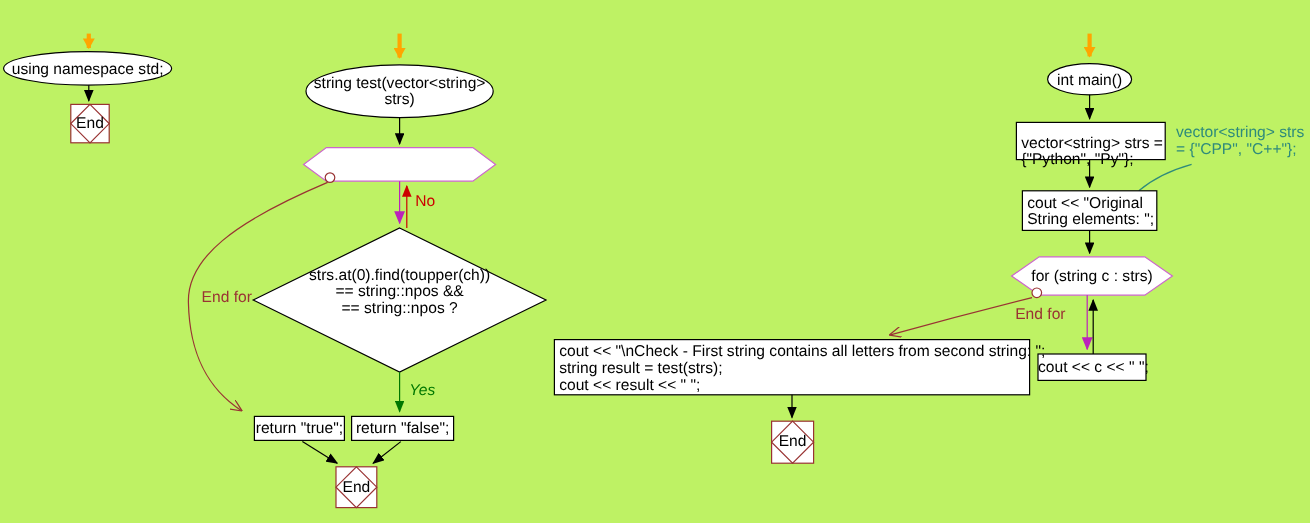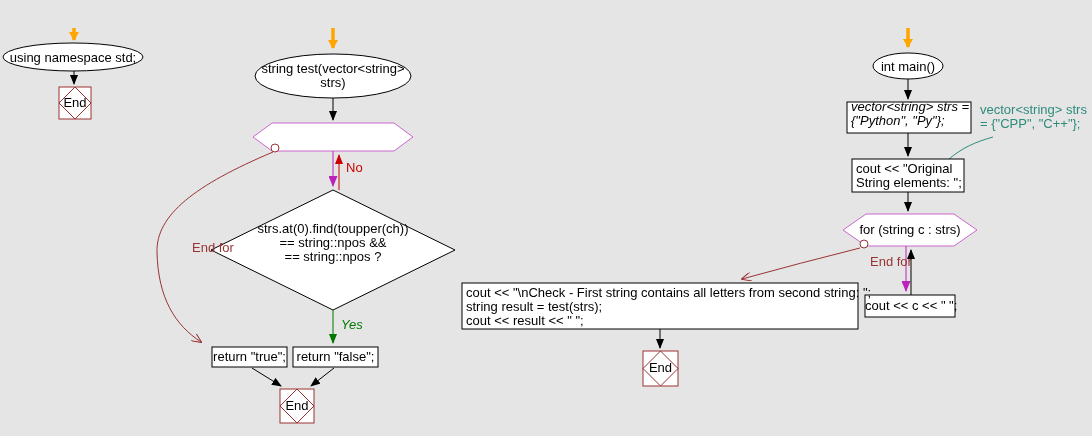--- a/index.html
+++ b/index.html
@@ -1,23 +1,23 @@
 <!DOCTYPE html>
 <html><head>
 <meta charset="utf-8">
 <style>
   html,body{margin:0;padding:0;background:#ffffff;}
-  #canvas{position:relative;width:1092px;height:436px;background:#e5e5e5;overflow:hidden;
+  #canvas{position:relative;width:1092px;height:436px;background:#bef264;overflow:hidden;
           font-family:"Liberation Sans", sans-serif;font-size:13px;color:#000;}
   #shapes{position:absolute;left:0;top:0;}
   .txt{position:absolute;line-height:14px;white-space:nowrap;}
   .ctr{text-align:center;}
   .red{color:#CC0000;}
   .green{color:#007700;}
-  .darkred{color:#993333;margin-left:24px;}
+  .darkred{color:#993333;}
   .teal{color:#2E8B7B;}
 </style>
 </head>
 <body>
 
 <div id="canvas">
 
 <svg id="shapes" width="1092" height="436" viewBox="0 0 1092 436">
   <defs>
     <marker id="mBlack" viewBox="0 0 10 8" refX="9" refY="4" markerWidth="10" markerHeight="8" markerUnits="userSpaceOnUse" orient="auto">
@@ -96,21 +96,21 @@
       <div>strs.at(0).find(toupper(ch))</div>
       <div>== string::npos &amp;&amp;</div>
       <div>== string::npos ?</div>
     </div>
   <div class="txt green" style="left:341px;top:318px;font-style:italic;">Yes</div>
   <div class="txt ctr" style="left:212px;top:350px;width:75px;">return "true";</div>
   <div class="txt ctr" style="left:293px;top:350px;width:85px;">return "false";</div>
   <div class="txt ctr" style="left:280px;top:399px;width:34px;">End</div>
 
   <div class="txt ctr" style="left:873px;top:60px;width:70px;">int main()</div>
-  <div class="txt" style="left:851px;top:100px;font-style:italic;">
+  <div class="txt" style="left:851px;top:112px;">
       <div>vector&lt;string&gt; strs =</div>
       <div>{"Python", "Py"};</div>
     </div>
   <div class="txt teal" style="left:980px;top:103px;">
       <div>vector&lt;string&gt; strs</div>
       <div>= {"CPP", "C++"};</div>
     </div>
   <div class="txt" style="left:856px;top:162px;">
       <div>cout &lt;&lt; "Original</div>
       <div>String elements: ";</div>

